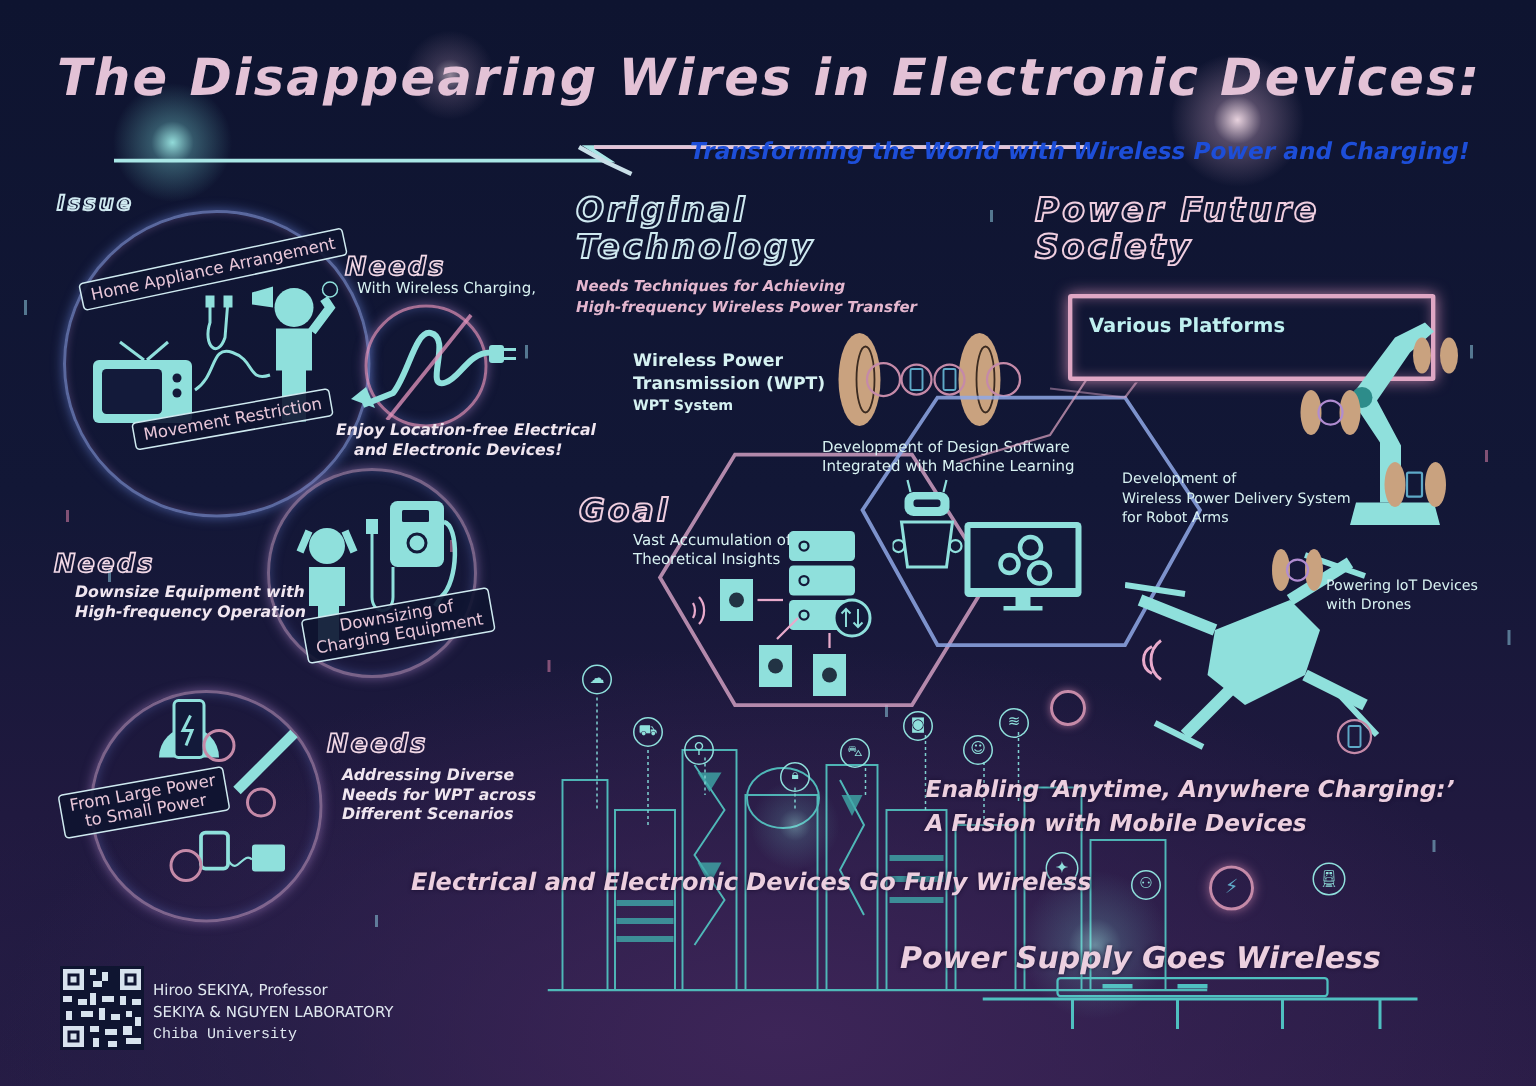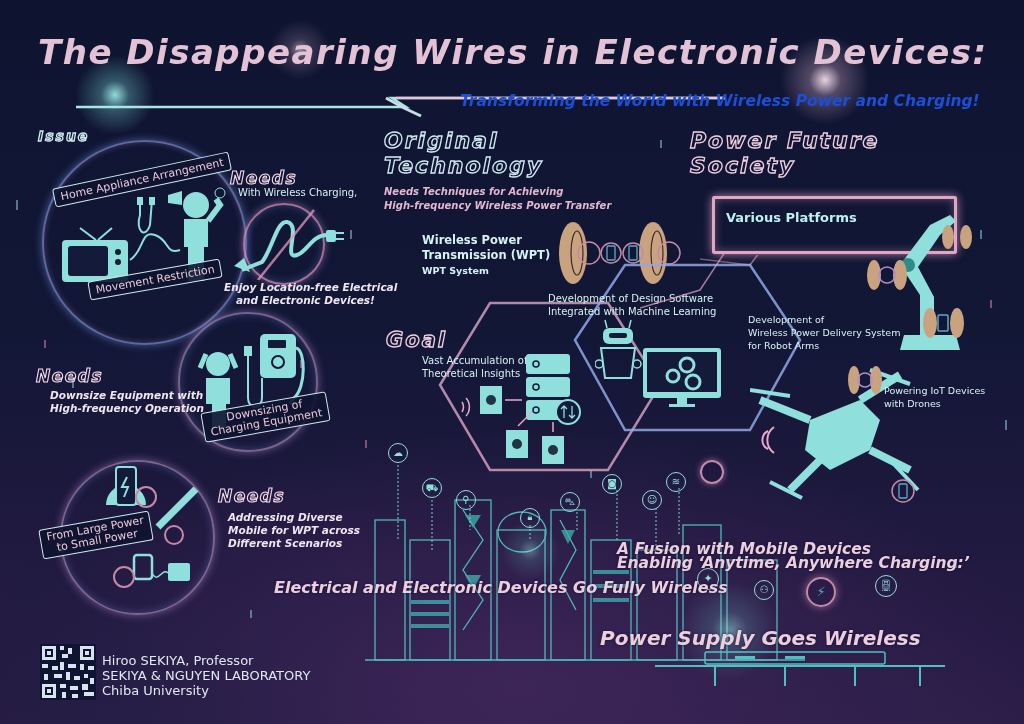--- a/index.html
+++ b/index.html
@@ -88,21 +88,21 @@
   }
   .bigline {
     font-weight: bold; font-style: italic;
     font-size: 17px; color: #eccfdf;
     white-space: nowrap;
     text-shadow: 0 0 3px rgba(20,10,40,0.8);
   }
   .streak { width: 2px; background: rgba(140,200,220,0.55); }
   .streak.p { background: rgba(220,130,170,0.55); }
   .credit {
-    font-size: 13px; line-height: 15px; color: #e0e8f0; white-space: nowrap;
+    font-size: 10px; line-height: 15px; color: #e0e8f0; white-space: nowrap;
   }
   svg { display: block; }
 </style>
 </head>
 <body>
 
 <div>
   <div class="abs streak" style="left:16px;top:200px;height:10px;"></div>
   <div class="abs streak p" style="left:44px;top:340px;height:8px;"></div>
   <div class="abs streak" style="left:72px;top:380px;height:8px;"></div>
@@ -214,21 +214,21 @@
   <path d="M52,108 C58,120 62,102 68,108" stroke="#8fe0dc" stroke-width="1.5" fill="none"></path>
   <circle cx="24" cy="112" r="10" fill="none" stroke="#c58aa8" stroke-width="2"></circle>
 </svg>
 <div class="abs tag" style="left:40px;top:520px;transform:rotate(-10deg);line-height:12px;">
   <div>From Large Power</div>
   <div>to Small Power</div>
 </div>
 
 <div class="abs needs-h" style="left:218px;top:486px;">Needs</div>
 <div class="abs italic-bold" style="left:228px;top:510px;text-align:right;">Addressing Diverse</div>
-<div class="abs italic-bold" style="left:228px;top:523px;">Mobile for WPT across</div>
+<div class="abs italic-bold" style="left:228px;top:523px;">Needs for WPT across</div>
 <div class="abs italic-bold" style="left:228px;top:536px;">Different Scenarios</div>
 
 <div class="abs outline-heading" style="left:384px;top:128px;font-size:22px;line-height:25px;">
   <div>Original</div>
   <div>Technology</div>
 </div>
 <div class="abs italic-bold" style="left:384px;top:185px;color:#e4b7cf;font-size:10px;">Needs Techniques for Achieving</div>
 <div class="abs italic-bold" style="left:384px;top:199px;color:#e4b7cf;font-size:10px;">High-frequency Wireless Power Transfer</div>
 
 <div class="abs" style="left:422px;top:233px;font-weight:bold;font-size:11.5px;line-height:15px;color:#d6f2f2;white-space:nowrap;">
@@ -425,21 +425,21 @@
   <line x1="0" y1="18" x2="290" y2="18" stroke="#4fc0c0" stroke-width="2"></line>
   <line x1="60" y1="18" x2="60" y2="38" stroke="#4fc0c0" stroke-width="2"></line>
   <line x1="130" y1="18" x2="130" y2="38" stroke="#4fc0c0" stroke-width="2"></line>
   <line x1="200" y1="18" x2="200" y2="38" stroke="#4fc0c0" stroke-width="2"></line>
   <line x1="265" y1="18" x2="265" y2="38" stroke="#4fc0c0" stroke-width="2"></line>
 </svg>
 
 <div class="abs glow-dot" style="left:680px;top:580px;width:100px;height:100px;opacity:0.55;"></div>
 <div class="abs glow-dot" style="left:500px;top:520px;width:60px;height:60px;opacity:0.45;"></div>
 
-<div class="abs bigline" style="left:617px;top:517px;font-size:15.5px;margin-top:37px;">Enabling ‘Anytime, Anywhere Charging:’</div>
+<div class="abs bigline" style="left:617px;top:517px;font-size:15.5px;">Enabling ‘Anytime, Anywhere Charging:’</div>
 <div class="abs bigline" style="left:617px;top:540px;font-size:15.5px;">A Fusion with Mobile Devices</div>
 <div class="abs bigline" style="left:274px;top:578px;font-size:16px;">Electrical and Electronic Devices Go Fully Wireless</div>
 <div class="abs bigline" style="left:600px;top:626px;font-size:20px;font-style:italic;">Power Supply Goes Wireless</div>
 
 <svg class="abs" style="left:40px;top:644px;" width="56" height="56">
   <rect x="0" y="0" width="56" height="56" fill="#0f1531"></rect>
   <g fill="#d7e3ee">
     <rect x="2" y="2" width="14" height="14"></rect>
       <rect x="5" y="5" width="8" height="8" fill="#0f1531"></rect>
       <rect x="7" y="7" width="4" height="4"></rect>
@@ -467,13 +467,13 @@
     <rect x="20" y="40" width="6" height="4"></rect>
       <rect x="30" y="42" width="8" height="4"></rect>
       <rect x="42" y="40" width="6" height="6"></rect>
     <rect x="22" y="48" width="4" height="6"></rect>
       <rect x="32" y="50" width="6" height="4"></rect>
       <rect x="44" y="48" width="10" height="4"></rect>
   </g>
 </svg>
 <div class="abs credit" style="left:102px;top:653px;">Hiroo SEKIYA, Professor</div>
 <div class="abs credit" style="left:102px;top:668px;">SEKIYA &amp; NGUYEN LABORATORY</div>
-<div class="abs credit" style="left:102px;top:683px;">Chiba University</div>
+<div class="abs credit" style="left:102px;top:683px;font-family:Liberation Mono, monospace;">Chiba University</div>
 
 </body></html>

